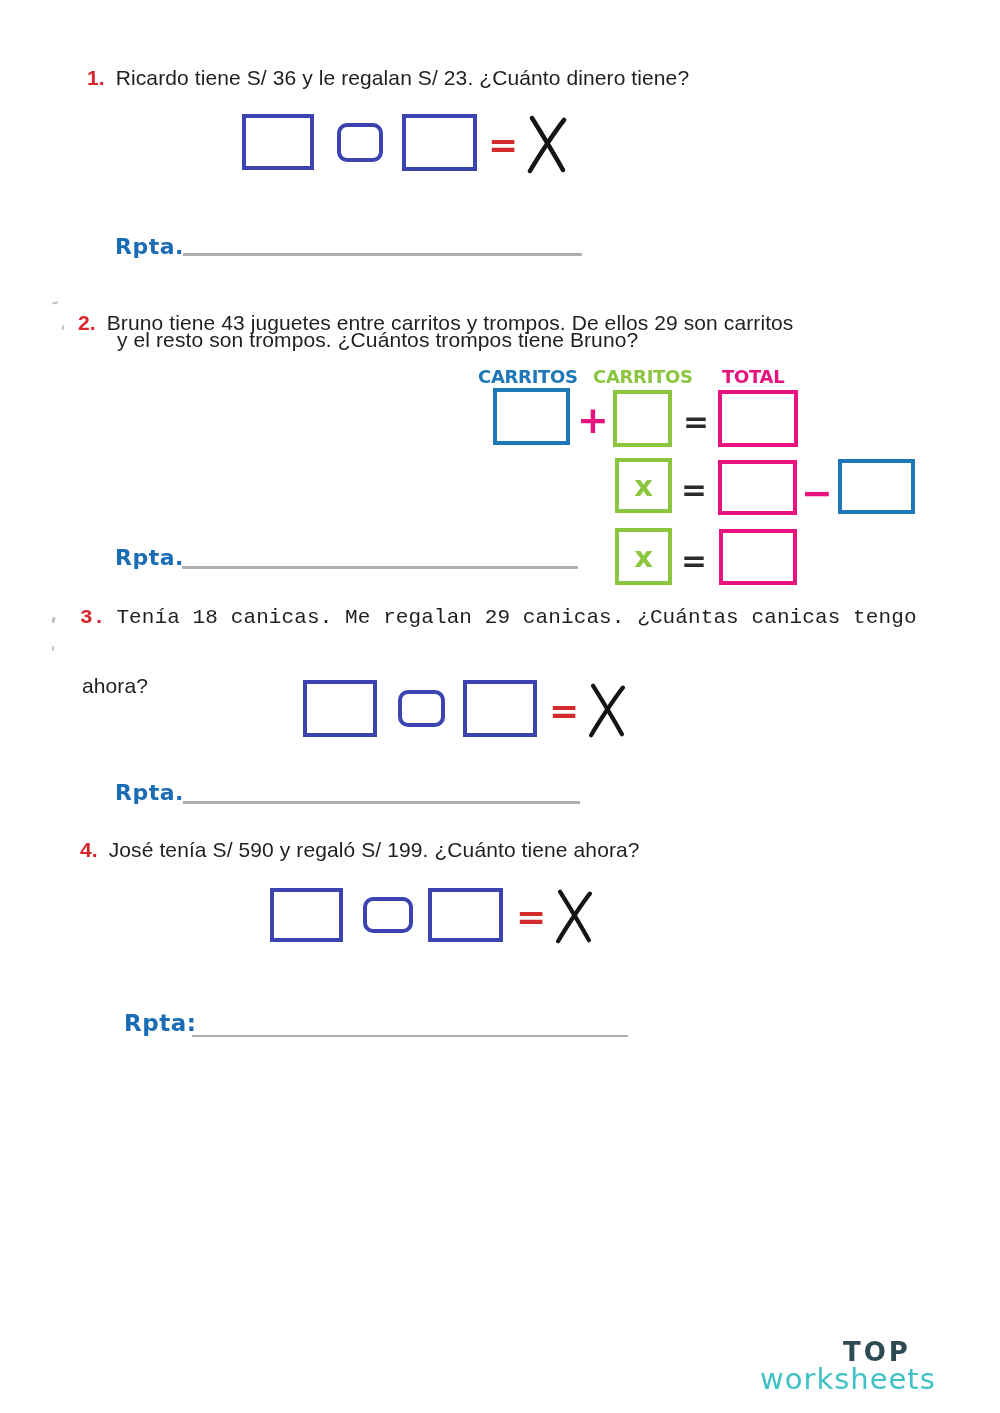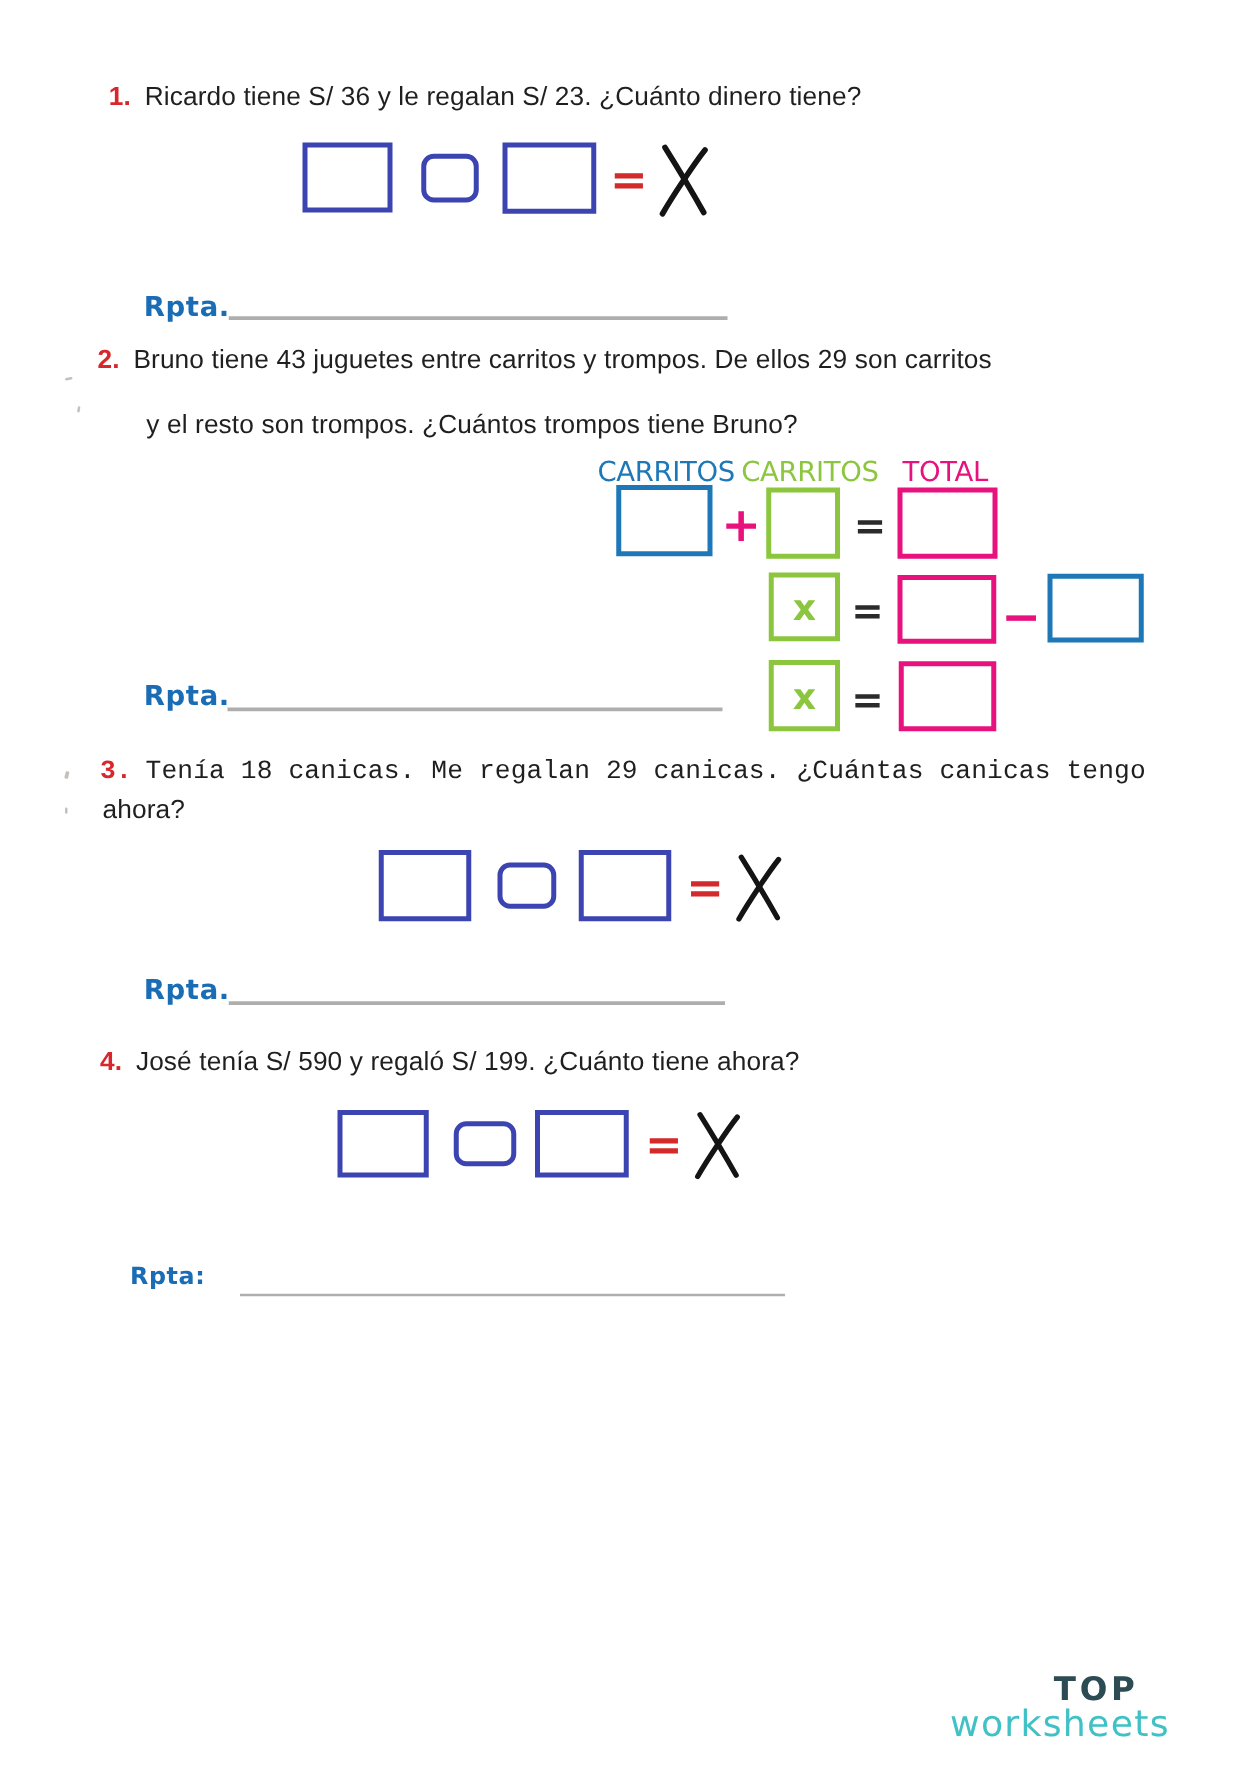--- a/index.html
+++ b/index.html
@@ -17,22 +17,22 @@
   .eqbox { position:absolute; display:flex; align-items:center; justify-content:center;
            font-family:"DejaVu Sans", sans-serif; font-weight:bold; line-height:1; }
   .eq-red  { color:var(--red);   font-size:36px; }
   .eq-dark { color:var(--eqdark); font-size:31px; }
   .op-pink { color:var(--pink); font-size:38px; }
   .gx { position:absolute; inset:0; display:flex; align-items:center; justify-content:center;
         font-family:"DejaVu Sans", sans-serif; font-weight:bold; font-size:29px; color:var(--green); }
   .rpta { position:absolute; font-family:"DejaVu Sans", sans-serif; font-weight:bold;
           font-size:22px; color:var(--rptablue); letter-spacing:0.5px; white-space:nowrap; }
   .aline { position:absolute; border-bottom:3px solid var(--linegray); height:0; }
-  .hdr { position:absolute; font-family:"DejaVu Sans", sans-serif; font-weight:normal;
-         font-size:22px; letter-spacing:-0.3px; white-space:nowrap;text-align:center; }
+  .hdr { position:absolute; font-family:"DejaVu Sans", sans-serif; font-weight:bold;
+         font-size:18px; letter-spacing:-0.3px; white-space:nowrap;text-align:center; }
   .h-blue  { color:var(--steelblue); }
   .h-green { color:var(--green); }
   .h-pink  { color:var(--pink); }
   .xmark { position:absolute; }
   .artifact { position:absolute; background:#c7c0ba; border-radius:1px; }
   .logo-top { position:absolute; font-family:"DejaVu Sans", sans-serif; font-weight:bold;
               font-size:26px; letter-spacing:3px; color:var(--logodark); }
   .logo-bottom { position:absolute; font-family:"DejaVu Sans", sans-serif; font-weight:normal;
               font-size:29px; letter-spacing:1px; color:var(--logoteal); }
 </style>
@@ -58,21 +58,21 @@
     <svg class="xmark" style="left:524px;top:114px;" width="46" height="60" viewBox="0 0 46 60">
       <path d="M8 4 C 13 12, 30 40, 39 56" stroke="#141414" stroke-width="4.5" fill="none" stroke-linecap="round"></path>
       <path d="M40 6 C 32 16, 14 43, 6 57" stroke="#141414" stroke-width="4.5" fill="none" stroke-linecap="round"></path>
     </svg>
 
     <div class="rpta" style="left:115px;top:234px;">Rpta.</div>
     <div class="aline" style="left:183px;top:253px;width:399px;"></div>
   </div>
 
   <div>
-    <div class="ptext" style="left:78px;top:276px;text-align:right;">
+    <div class="ptext" style="left:78px;top:311px;text-align:right;">
       <span class="pnum">2.</span><span>Bruno tiene 43 juguetes entre carritos y trompos. De ellos 29 son carritos</span>
     </div>
     <div class="ptext" style="left:117px;top:328px;">y el resto son trompos. ¿Cuántos trompos tiene Bruno?</div>
 
     <div class="hdr h-blue" style="left:478px;top:366px;">CARRITOS</div>
     <div class="hdr h-green" style="left:593px;top:366px;">CARRITOS</div>
     <div class="hdr h-pink" style="left:722px;top:366px;">TOTAL</div>
 
     <div class="abox b-steel" style="left:493px;top:388px;width:69px;height:49px;"></div>
     <div class="eqbox op-pink" style="left:578px;top:405px;width:30px;height:30px;">+</div>
@@ -95,21 +95,21 @@
     <div class="abox b-pink" style="left:719px;top:529px;width:70px;height:48px;"></div>
 
     <div class="rpta" style="left:115px;top:545px;">Rpta.</div>
     <div class="aline" style="left:182px;top:566px;width:396px;"></div>
   </div>
 
   <div>
     <div class="ptext" style="left:80px;top:606px;font-family:Liberation Mono, monospace;">
       <span class="pnum">3.</span><span>Tenía 18 canicas. Me regalan 29 canicas. ¿Cuántas canicas tengo</span>
     </div>
-    <div class="ptext" style="left:82px;top:636px;">ahora?</div>
+    <div class="ptext" style="left:82px;top:674px;">ahora?</div>
 
     <div class="abox" style="left:303px;top:680px;width:66px;height:49px;"></div>
     <div class="abox rounded" style="left:398px;top:690px;width:39px;height:29px;"></div>
     <div class="abox" style="left:463px;top:680px;width:66px;height:49px;"></div>
     <div class="eqbox eq-red" style="left:548px;top:696px;width:32px;height:30px;">=</div>
     <svg class="xmark" style="left:585px;top:682px;" width="44" height="56" viewBox="0 0 46 60">
       <path d="M8 4 C 13 12, 30 40, 39 56" stroke="#141414" stroke-width="4.5" fill="none" stroke-linecap="round"></path>
       <path d="M40 6 C 32 16, 14 43, 6 57" stroke="#141414" stroke-width="4.5" fill="none" stroke-linecap="round"></path>
     </svg>
 
@@ -124,21 +124,21 @@
 
     <div class="abox" style="left:270px;top:888px;width:65px;height:46px;"></div>
     <div class="abox rounded" style="left:363px;top:897px;width:42px;height:28px;"></div>
     <div class="abox" style="left:428px;top:888px;width:67px;height:46px;"></div>
     <div class="eqbox eq-red" style="left:515px;top:902px;width:32px;height:30px;">=</div>
     <svg class="xmark" style="left:552px;top:888px;" width="44" height="56" viewBox="0 0 46 60">
       <path d="M8 4 C 13 12, 30 40, 39 56" stroke="#141414" stroke-width="4.5" fill="none" stroke-linecap="round"></path>
       <path d="M40 6 C 32 16, 14 43, 6 57" stroke="#141414" stroke-width="4.5" fill="none" stroke-linecap="round"></path>
     </svg>
 
-    <div class="rpta" style="left:104px;top:1010px;font-size:19px;text-align:center;">Rpta:</div>
+    <div class="rpta" style="left:124px;top:1010px;font-size:23px;text-align:center;">Rpta:</div>
     <div class="aline" style="left:192px;top:1035px;width:436px;border-bottom-width:2px;"></div>
   </div>
 
   <div>
     <div class="logo-top" style="left:843px;top:1337px;">TOP</div>
     <div class="logo-bottom" style="left:760px;top:1362px;">worksheets</div>
   </div>
 
 </div>
 

